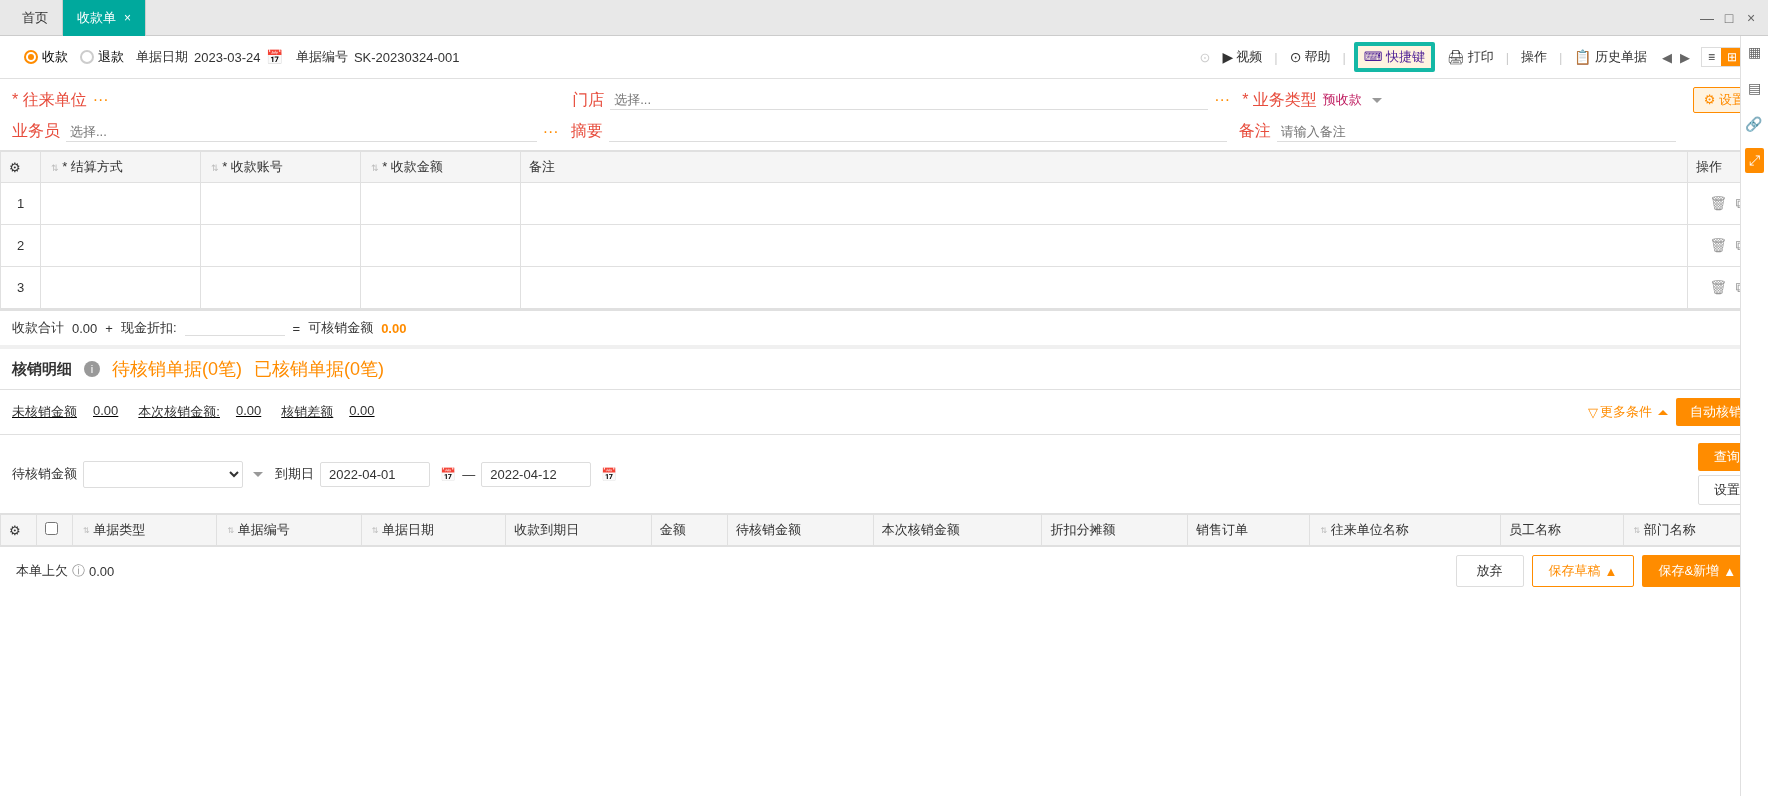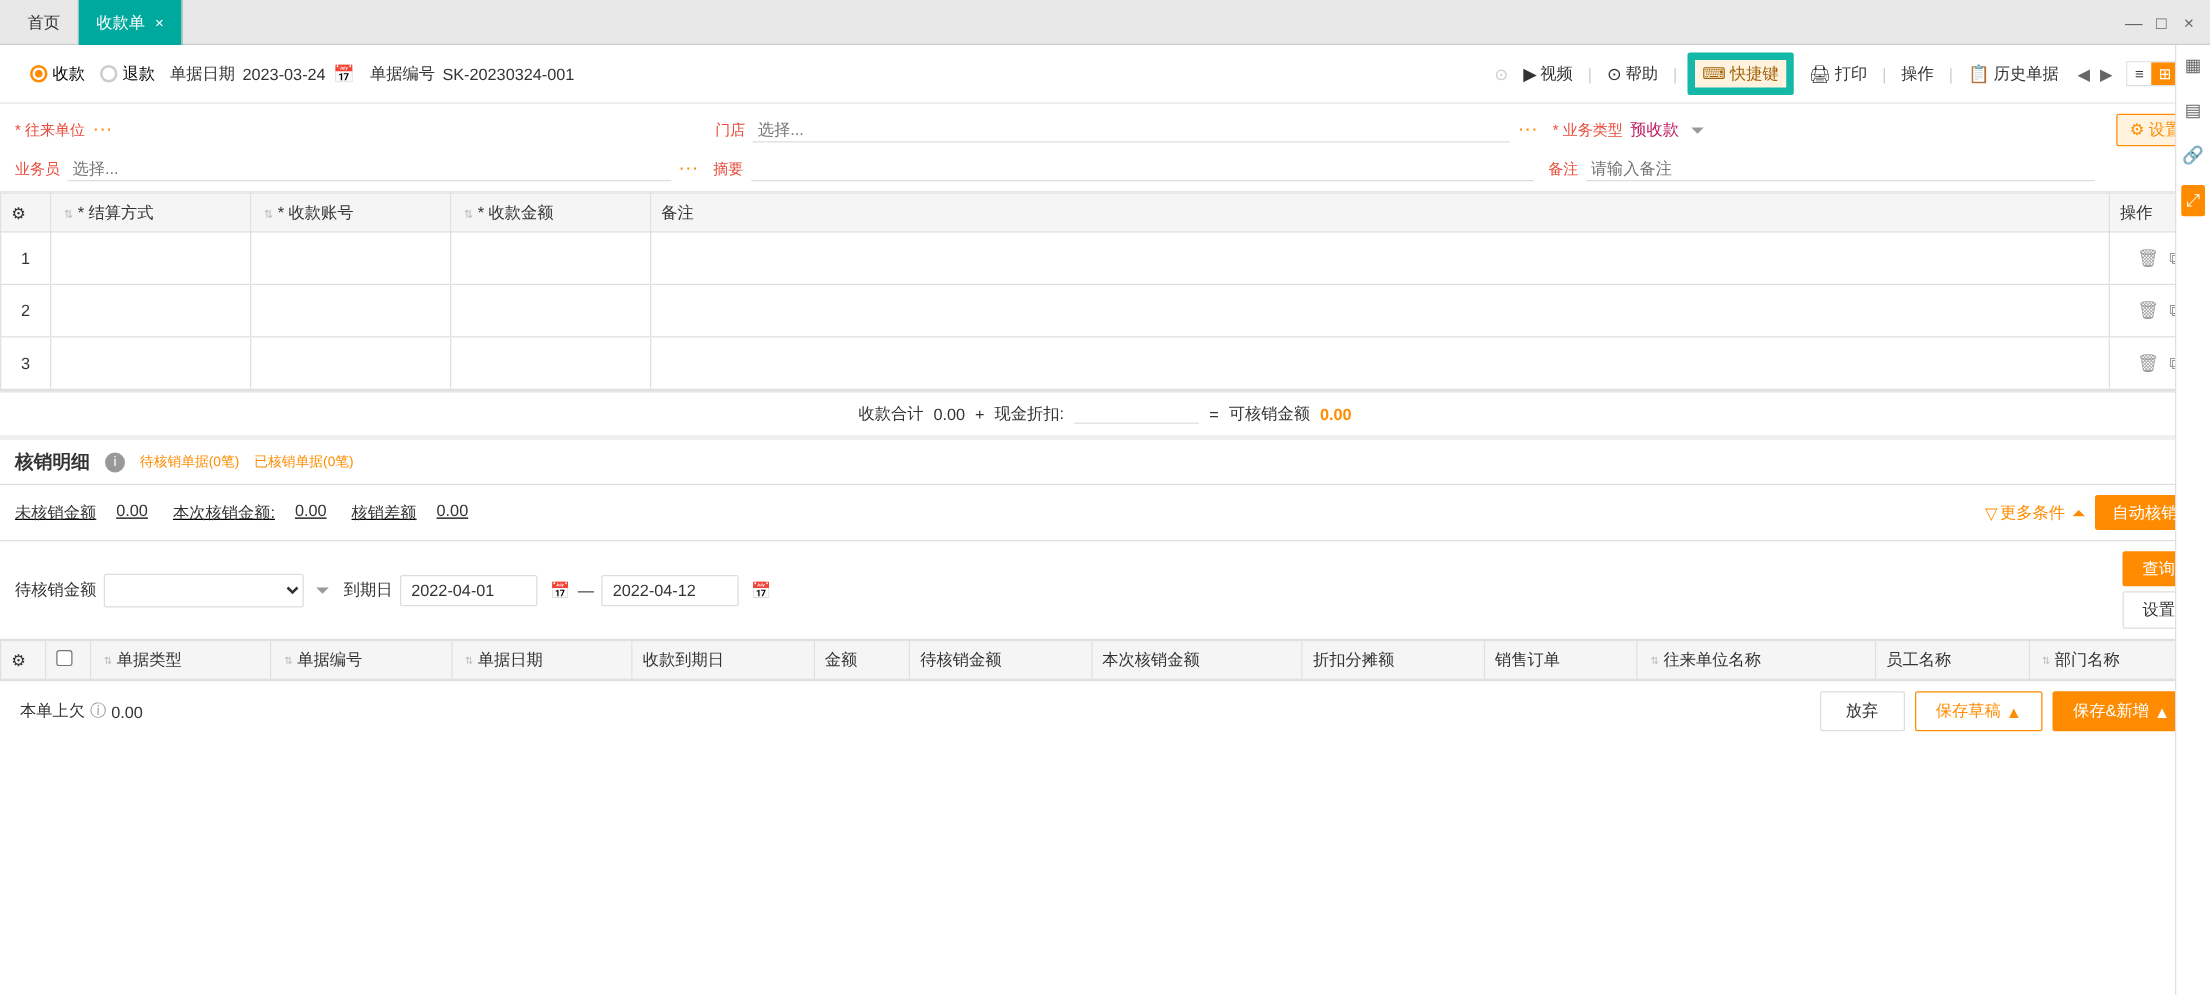--- a/index.html
+++ b/index.html
@@ -34,33 +34,33 @@
     .radio-dot.active { border-color: #ff8c00; }
     .radio-dot.active::after { content: ''; width: 6px; height: 6px; background: #ff8c00; border-radius: 50%; }
     .field-group { display: flex; align-items: center; gap: 6px; }
     .field-label { color: #333; white-space: nowrap; }
     .field-value { color: #333; }
     .calendar-icon { color: #ff8c00; cursor: pointer; font-size: 14px; }
     .toolbar-spacer { flex: 1; }
     .toolbar-actions { display: flex; align-items: center; gap: 8px; }
     .toolbar-btn { display: flex; align-items: center; gap: 3px; cursor: pointer; color: #333; font-size: 12px; padding: 2px 4px; }
     .toolbar-btn .icon { font-size: 14px; }
-    .shortcut-btn { background: #fff3e0; border: 6px solid #14b8a6; color: #a16207; padding: 2px 6px; border-radius: 2px; cursor: pointer; font-size: 12px; }
+    .shortcut-btn { background: #fff3e0; border: 4px solid #14b8a6; color: #4c1d95; padding: 2px 6px; border-radius: 2px; cursor: pointer; font-size: 12px; }
     .toolbar-divider { color: #ccc; }
     .nav-arrows { display: flex; gap: 2px; }
     .nav-arrow { cursor: pointer; color: #666; padding: 2px 3px; }
     .view-toggle { display: flex; border: 1px solid #ddd; }
     .view-btn { padding: 2px 6px; cursor: pointer; background: #ff8c00; color: #fff; font-size: 12px; }
     .view-btn2 { padding: 2px 6px; cursor: pointer; background: #fff; color: #333; font-size: 12px; }
 
     
     .form-area { padding: 8px 12px; border-bottom: 1px solid #e0e0e0; background: #fff; }
     .form-row { display: flex; align-items: center; gap: 12px; margin-bottom: 8px; }
     .form-field { display: flex; align-items: center; gap: 6px; flex: 1; }
-    .form-field-label { color: #e74c3c; white-space: nowrap; font-size: 12px; }
+    .form-field-label { color: #e74c3c; white-space: nowrap; font-size: 16px; }
     .form-input { border: none; border-bottom: 1px solid #ddd; outline: none; padding: 2px 4px; color: #999; flex: 1; font-size: 13px; min-width: 120px; }
     .more-btn { color: #ff8c00; cursor: pointer; font-size: 16px; }
     .business-type-val { color: #be185d; }
     .dropdown-arrow { cursor: pointer; color: #999; }
     .settings-btn { background: #fff3e0; border: 1px solid #ff8c00; color: #ff8c00; padding: 3px 10px; border-radius: 2px; cursor: pointer; font-size: 12px; display: flex; align-items: center; gap: 3px; }
     .data-table { width: 100%; border-collapse: collapse; }
     .data-table th {
       background: #f5f5f5; border: 1px solid #e0e0e0; padding: 6px 8px;
       text-align: left; font-weight: normal; white-space: nowrap; color: #333; font-size: 13px;
     }
@@ -70,33 +70,33 @@
     .col-settle { width: 160px; }
     .col-account { width: 160px; }
     .col-amount { width: 160px; }
     .col-action { width: 80px; text-align: center; }
     .action-icons { display: flex; gap: 4px; justify-content: center; }
     .action-icon { cursor: pointer; color: #999; font-size: 14px; padding: 2px; }
     .sort-arrows { display: inline-flex; flex-direction: column; margin-left: 2px; color: #bbb; font-size: 9px; vertical-align: middle; }
 
     
     .summary-row {
-      display: flex; align-items: center; justify-content: center;
+      display: flex; align-items: center; justify-content: flex-start;
       padding: 8px 12px; background: #fff; border-top: 1px solid #e0e0e0; gap: 8px;
       font-size: 13px; color: #333;
     }
     .summary-highlight { color: #ff8c00; font-weight: bold; }
     .summary-input { border: none; border-bottom: 1px solid #ddd; width: 100px; outline: none; text-align: right; }
 
     
     .verify-section { border-top: 4px solid #f0f0f0; padding: 0; }
     .verify-header { display: flex; align-items: center; gap: 12px; padding: 8px 12px; background: #fff; border-bottom: 1px solid #e0e0e0; }
     .verify-title { font-size: 15px; font-weight: bold; color: #333; }
     .info-icon { width: 16px; height: 16px; border-radius: 50%; background: #999; color: #fff; display: inline-flex; align-items: center; justify-content: center; font-size: 11px; cursor: pointer; }
-    .verify-tab { color: #ff8c00; cursor: pointer; font-size: 11px; }
+    .verify-tab { color: #ff8c00; cursor: pointer; font-size: 18px; }
 
     
     .verify-stats { display: flex; align-items: center; gap: 20px; padding: 8px 12px; background: #fff; font-size: 13px; }
     .stat-item { display: flex; align-items: flex-start; gap: 16px; text-decoration: underline; }
     .stat-label { color: #333; }
     .stat-val { color: #333; }
     .verify-actions { margin-left: auto; display: flex; align-items: center; gap: 8px; }
     .more-conditions { color: #ff8c00; cursor: pointer; display: flex; align-items: center; gap: 2px; }
     .auto-btn { background: #ff8c00; color: #fff; border: none; padding: 5px 14px; border-radius: 2px; cursor: pointer; font-size: 13px; }
 

